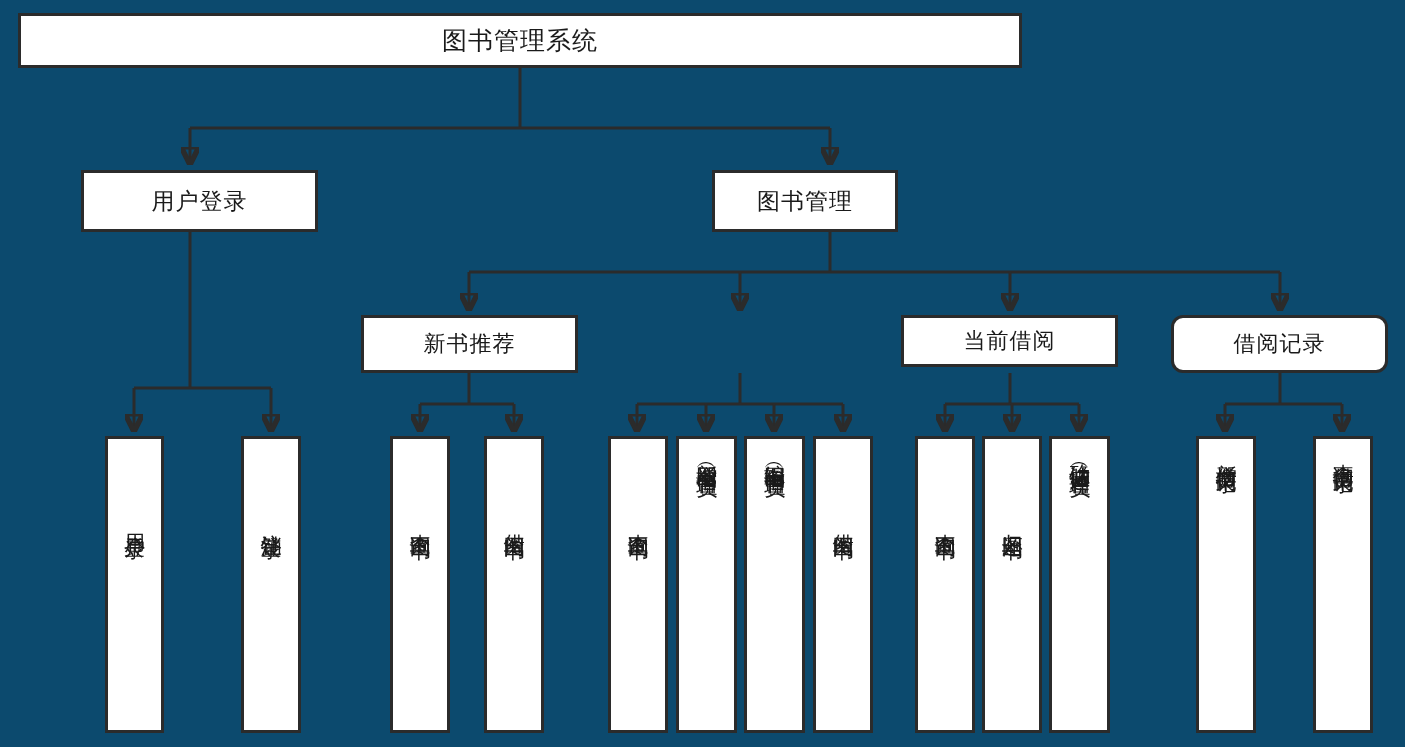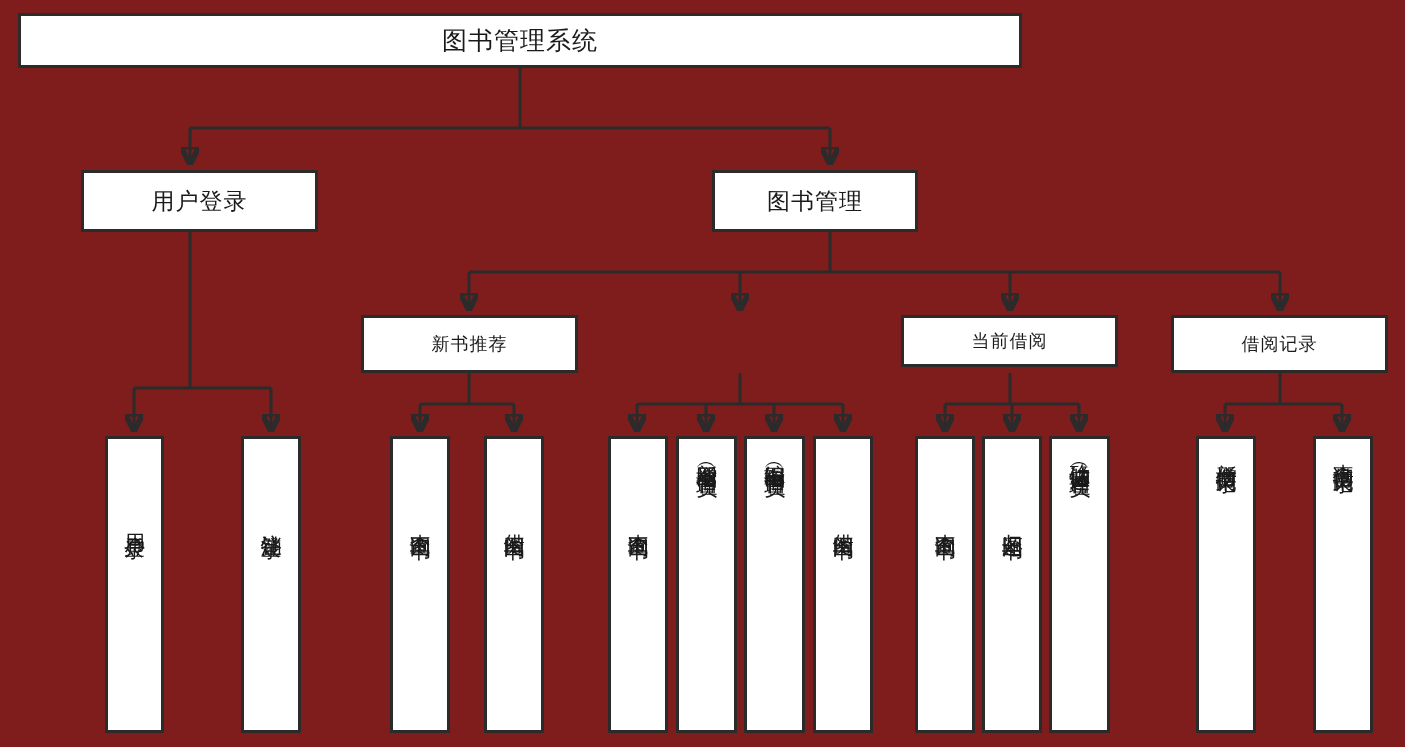--- a/index.html
+++ b/index.html
@@ -7,21 +7,21 @@
     padding: 0;
     background: #ffffff;
   }
   body {
     font-family: "Liberation Sans", "DejaVu Sans", sans-serif;
   }
   #canvas {
     position: relative;
     width: 1405px;
     height: 747px;
-    background: #7f1d1d;
+    background: #0c4a6e;
     overflow: hidden;
   }
   .node {
     position: absolute;
     box-sizing: border-box;
     border: 3px solid #2b2b2b;
     background: #ffffff;
     display: flex;
     align-items: center;
     justify-content: center;
@@ -30,21 +30,21 @@
   }
   .node.root {
     font-size: 25px;
     letter-spacing: 1px;
   }
   .node.lvl2 {
     font-size: 23px;
     letter-spacing: 1px;
   }
   .node.lvl3 {
-    font-size: 18px;
+    font-size: 22px;
     letter-spacing: 1px;
   }
   .node.leaf {
     font-size: 21px;
     letter-spacing: 2px;
     align-items: flex-start;
     padding-top: 8px;
   }
   .node.leaf .vtext {
     writing-mode: vertical-rl;
@@ -135,31 +135,31 @@
     <line x1="1342" y1="404" x2="1342" y2="430" marker-end="url(#arrow)"></line>
   </svg>
 
   <div class="node root" style="left:18px; top:13px; width:1004px; height:55px;">
     <span>图书管理系统</span>
   </div>
 
   <div class="node lvl2" style="left:81px; top:170px; width:237px; height:62px;">
     <span>用户登录</span>
   </div>
-  <div class="node lvl2" style="left:712px; top:170px; width:206px; height:62px;">
+  <div class="node lvl2" style="left:712px; top:170px; width:186px; height:62px;">
     <span>图书管理</span>
   </div>
 
   <div class="node lvl3" style="left:361px; top:315px; width:217px; height:58px;">
     <span>新书推荐</span>
   </div>
   <div class="node lvl3" style="left:901px; top:315px; width:217px; height:52px;font-family:Liberation Serif, serif;">
     <span>当前借阅</span>
   </div>
-  <div class="node lvl3" style="left:1171px; top:315px; width:217px; height:58px;">
+  <div class="node lvl3" style="left:1171px; top:315px; width:217px; height:58px;border-radius:12px;">
     <span>借阅记录</span>
   </div>
 
   <div class="node leaf mid" style="left:105px; top:436px; width:59px; height:297px;">
     <span class="vtext">用户登录</span>
   </div>
   <div class="node leaf mid" style="left:241px; top:436px; width:60px; height:297px;">
     <span class="vtext">注销登录</span>
   </div>
 

